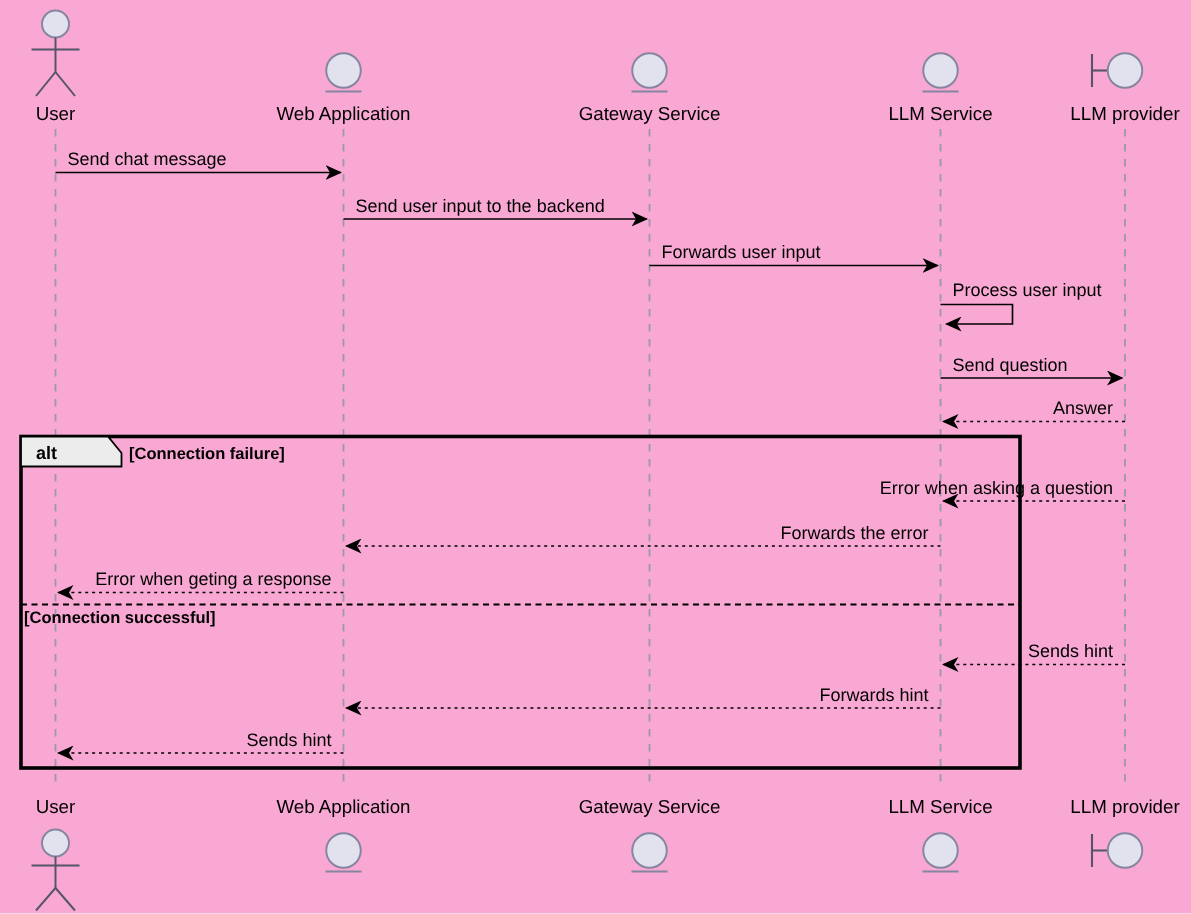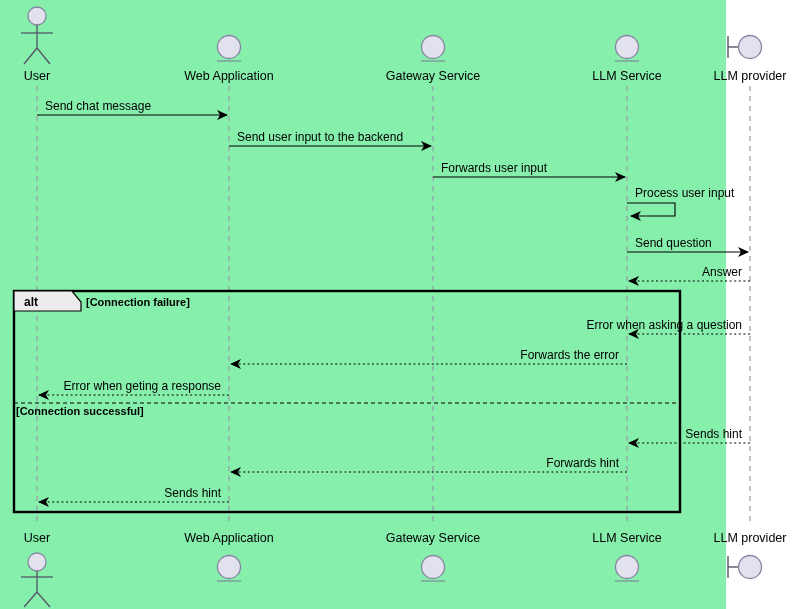--- a/index.html
+++ b/index.html
@@ -8,23 +8,23 @@
     background: #ffffff;
   }
   body {
     font-family: "Liberation Sans", sans-serif;
     width: 794px;
     height: 609px;
     overflow: hidden;
   }
   #diagram-root {
     position: relative;
-    width: 726px;
+    width: 794px;
     height: 609px;
-    background: #86efac;
+    background: #f9a8d4;
   }
   svg.diagram-canvas {
     position: absolute;
     left: 0;
     top: 0;
     width: 794px;
     height: 609px;
   }
   text {
     font-family: "Liberation Sans", sans-serif;

